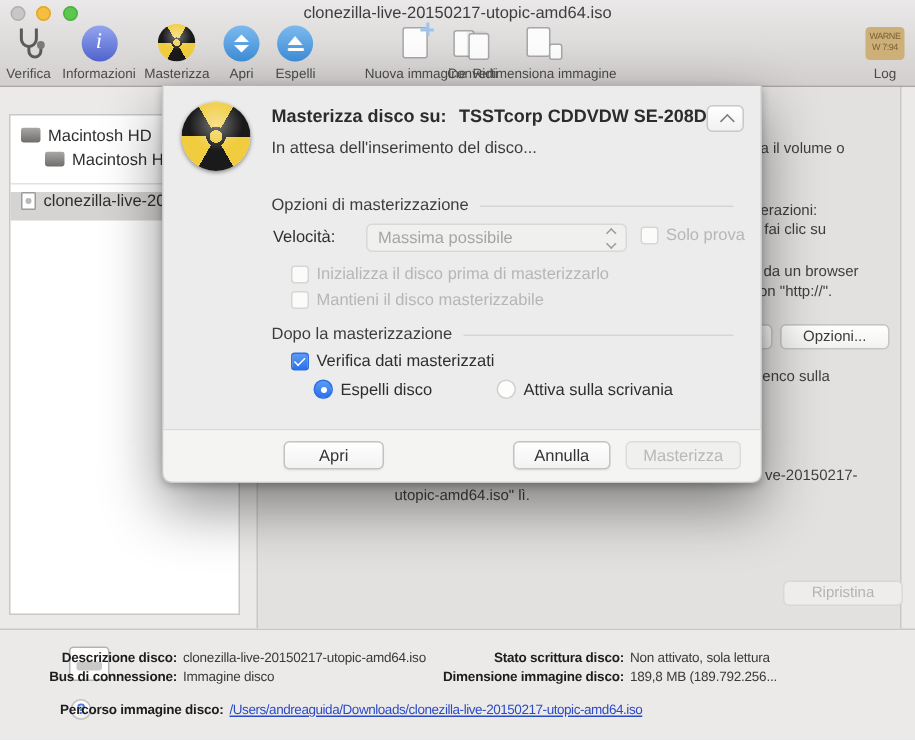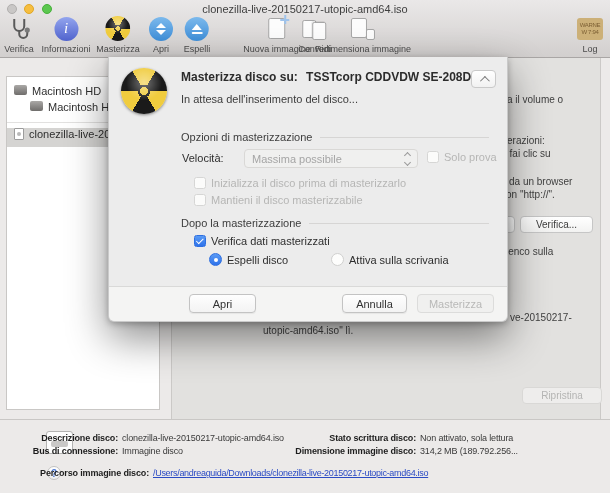--- a/index.html
+++ b/index.html
@@ -250,21 +250,21 @@
     </div>
   </div>
 
   <div class="pane">
     <span class="frag" style="left:335px;top:37px">a il volume o</span>
     <span class="frag" style="left:335px;top:78px">erazioni:</span>
     <span class="frag" style="left:332px;top:91px">, fai clic su</span>
     <span class="frag" style="left:337px;top:119px">da un browser</span>
     <span class="frag" style="left:334px;top:132px">on "http://".</span>
     <span class="btn" style="position:absolute;left:331px;top:159px;width:12px;height:17px;border-radius:0 4px 4px 0"></span>
-    <span class="btn" style="position:absolute;left:348px;top:159px;width:73px;height:17px">Verifica...</span>
+    <span class="btn" style="position:absolute;left:348px;top:159px;width:73px;height:17px">Opzioni...</span>
     <span class="frag" style="left:334px;top:189px">lenco sulla</span>
     <span class="frag" style="left:338px;top:255px">ve-20150217-</span>
     <span class="frag" style="left:91px;top:268px">utopic-amd64.iso" lì.</span>
     <span class="btn btn-dis" style="position:absolute;left:350px;top:330px;width:80px;height:17px">Ripristina</span>
   </div>
 
   <div class="sheet">
     <span class="rad rad-big" style="position:absolute;left:12px;top:11px"></span>
     <div class="sh-title">
       <span>Masterizza disco su:</span>
@@ -335,18 +335,18 @@
   <div class="help">?</div>
 
   <span class="bi bi-l" style="left:0;top:433px;width:118px">Descrizione disco:</span>
   <span class="bi bi-v" style="left:122px;top:433px">clonezilla-live-20150217-utopic-amd64.iso</span>
   <span class="bi bi-l" style="left:250px;top:433px;width:166px">Stato scrittura disco:</span>
   <span class="bi bi-v" style="left:420px;top:433px">Non attivato, sola lettura</span>
 
   <span class="bi bi-l" style="left:0;top:446px;width:118px">Bus di connessione:</span>
   <span class="bi bi-v" style="left:122px;top:446px">Immagine disco</span>
   <span class="bi bi-l" style="left:250px;top:446px;width:166px">Dimensione immagine disco:</span>
-  <span class="bi bi-v" style="left:420px;top:446px">314,2 MB (189.792.256...</span>
+  <span class="bi bi-v" style="left:420px;top:446px">189,8 MB (189.792.256...</span>
 
   <span class="bi bi-l" style="left:0;top:468px;width:149px">Percorso immagine disco:</span>
   <span class="bi bi-link" style="left:153px;top:468px;letter-spacing:-0.3px">/Users/andreaguida/Downloads/clonezilla-live-20150217-utopic-amd64.iso</span>
 
 </div>
 
 </body></html>

